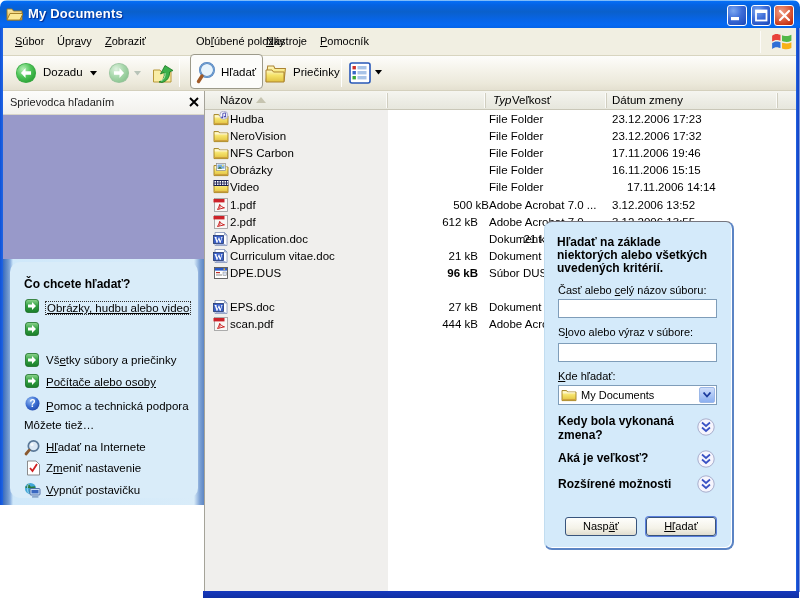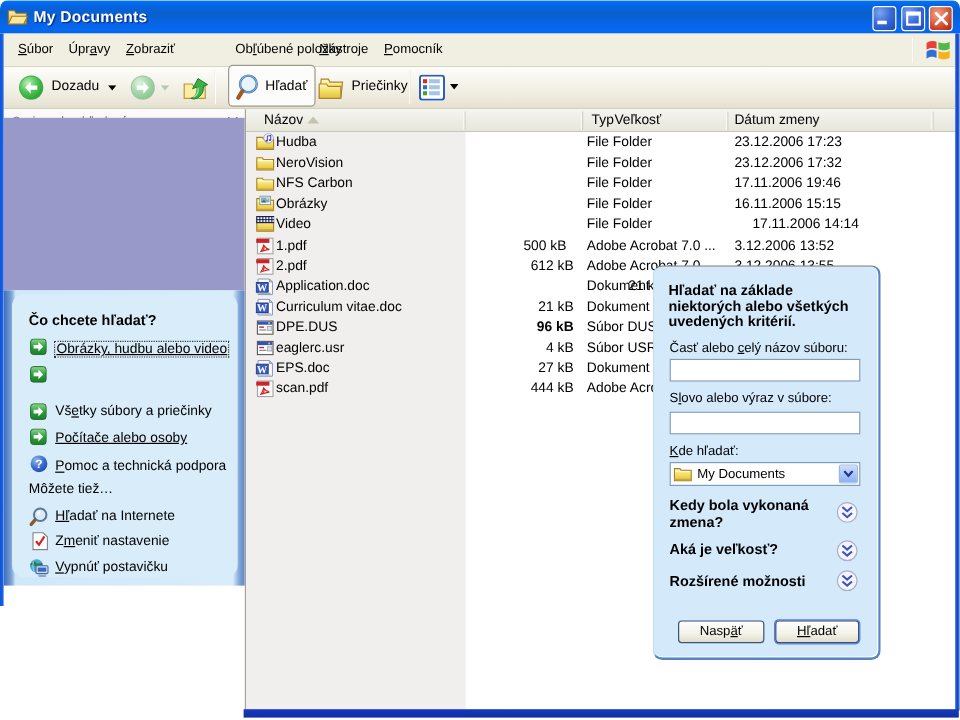--- a/index.html
+++ b/index.html
@@ -16,21 +16,21 @@
 .winbtn.red { background:radial-gradient(circle at 35% 30%, #f0a088 0%, #e06b4c 40%, #c93a1a 75%, #b02000 100%); }
 
 #menubar { left:3px; top:28px; width:793px; height:28px; background:#f1efe2; border-bottom:1px solid #d8d5c0; }
 .menuitem { position:absolute; top:7px; font-size:11px; color:#000; }
 
 #toolbar { left:3px; top:56px; width:793px; height:35px;
   background:linear-gradient(to bottom,#fdfdfb 0,#f5f3ea 40%,#ece9db 80%,#e4e0d0 100%);
   border-bottom:1px solid #d4d0bd; }
 
 #paneheader { left:3px; top:91px; width:201px; height:24px; background:linear-gradient(to bottom,#fcfcfb,#f2f1ec); border-bottom:1px solid #d8d5c8;}
-#panebody { left:3px; top:98px; width:201px; height:485px; background:#fff; overflow:hidden; }
+#panebody { left:3px; top:115px; width:201px; height:485px; background:#fff; overflow:hidden; }
 #divider { left:204px; top:91px; width:1px; height:500px; background:#a5a399; }
 #lavender { left:0px; top:0px; width:201px; height:144px; background:#9899c9; }
 #backdrop { left:0px; top:144px; width:201px; height:246px; background:linear-gradient(to right,#3a6cbe 0,#6e96cc 2.5%,#86abdc 3.5%,#cfe8fa 5%,#d9ecf9 95%,#7ba0d4 98%,#5c85c4 100%); }
 #bluebox { left:7px; top:147px; width:188px; height:236px; background:#d9ecf9; border-radius:10px; }
 
 #colheader { left:205px; top:91px; width:660px; height:19px; background:linear-gradient(to bottom,#f5f5f0 0,#ecece4 60%,#e7e7dd 100%); border-bottom:1px solid #c9c7b8;text-align:right; }
 .colsep { position:absolute; top:2px; width:2px; height:15px; border-left:1px solid #fbfbf9; border-right:1px solid #d0cec0; }
 #listbody { left:205px; top:110px; width:590px; height:481px; background:#fff; }
 #grayband { left:0; top:0; width:183px; height:481px; background:#f0efed; }
 .row { position:absolute; height:17px; font-size:11.5px; color:#000; }
@@ -235,21 +235,21 @@
     <span class="txt lk" style="left:43px;top:369px;"><u>V</u>ypnúť postavičku</span>
   </div>
   <div id="colheader" class="abs">
     <span class="txt" style="left:15px;top:3px;font-size:11.5px;">Názov</span>
     <svg class="abs" style="left:51px;top:6px;" width="10" height="7" viewBox="0 0 10 7">
         <path d="M5 0 L10 6 H0 Z" fill="#c6c4b0"></path>
       </svg>
     <div class="colsep" style="left:181px;"></div>
     <span class="txt" style="right:314px;top:3px;font-size:11.5px;">Veľkosť</span>
     <div class="colsep" style="left:279px;"></div>
-    <span class="txt" style="left:288px;top:3px;font-size:11.5px;">Typ</span>
+    <span class="txt" style="left:288px;top:3px;font-size:11.5px;font-style:italic;">Typ</span>
     <div class="colsep" style="left:400px;"></div>
     <span class="txt" style="left:407px;top:3px;font-size:11.5px;">Dátum zmeny</span>
     <div class="colsep" style="left:571px;"></div>
   </div>
   <svg width="0" height="0" style="position:absolute">
     <defs>
       <linearGradient id="gf" x1="0" y1="0" x2="0" y2="1">
         <stop offset="0" stop-color="#fff9c8"></stop>
           <stop offset="0.45" stop-color="#f5e268"></stop>
           <stop offset="1" stop-color="#e0c040"></stop>
@@ -356,21 +356,21 @@
         </svg>
         <span class="cell" style="left:25px;">Video</span>
         <span class="cell" style="left:284px;">File Folder</span>
         <span class="cell" style="left:422px;">17.11.2006 14:14</span>
       </div>
     <div class="row" style="top:87px;width:590px;">
         <svg class="abs" style="left:8px;" width="16" height="16">
           <use href="#i-pdf"></use>
         </svg>
         <span class="cell" style="left:25px;">1.pdf</span>
-        <span class="cell sz" style="right:323px;text-align:center;">500 kB</span>
+        <span class="cell sz" style="right:306px;text-align:center;">500 kB</span>
         <span class="cell" style="left:284px;">Adobe Acrobat 7.0 ...</span>
         <span class="cell" style="left:407px;">3.12.2006 13:52</span>
       </div>
     <div class="row" style="top:104px;width:590px;">
         <svg class="abs" style="left:8px;" width="16" height="16">
           <use href="#i-pdf"></use>
         </svg>
         <span class="cell" style="left:25px;">2.pdf</span>
         <span class="cell sz" style="right:317px;">612 kB</span>
         <span class="cell" style="left:284px;">Adobe Acrobat 7.0 ...</span>
@@ -392,28 +392,20 @@
         <span class="cell sz" style="right:317px;">21 kB</span>
         <span class="cell" style="left:284px;">Dokument aplikácie Micro</span>
       </div>
     <div class="row" style="top:155px;width:590px;">
         <svg class="abs" style="left:8px;" width="16" height="16">
           <use href="#i-app"></use>
         </svg>
         <span class="cell" style="left:25px;">DPE.DUS</span>
         <span class="cell sz" style="right:317px;font-weight:bold;">96 kB</span>
         <span class="cell" style="left:284px;">Súbor DUS</span>
-      </div>
-    <div class="row" style="top:172px;width:590px;">
-        <svg class="abs" style="left:8px;" width="16" height="16">
-          <use href="#i-app"></use>
-        </svg>
-        <span class="cell" style="left:25px;">eaglerc.usr</span>
-        <span class="cell sz" style="right:317px;">4 kB</span>
-        <span class="cell" style="left:284px;">Súbor USR</span>
       </div>
     <div class="row" style="top:189px;width:590px;">
         <svg class="abs" style="left:8px;" width="16" height="16">
           <use href="#i-doc"></use>
         </svg>
         <span class="cell" style="left:25px;">EPS.doc</span>
         <span class="cell sz" style="right:317px;">27 kB</span>
         <span class="cell" style="left:284px;">Dokument aplikácie Micro</span>
       </div>
     <div class="row" style="top:206px;width:590px;">

